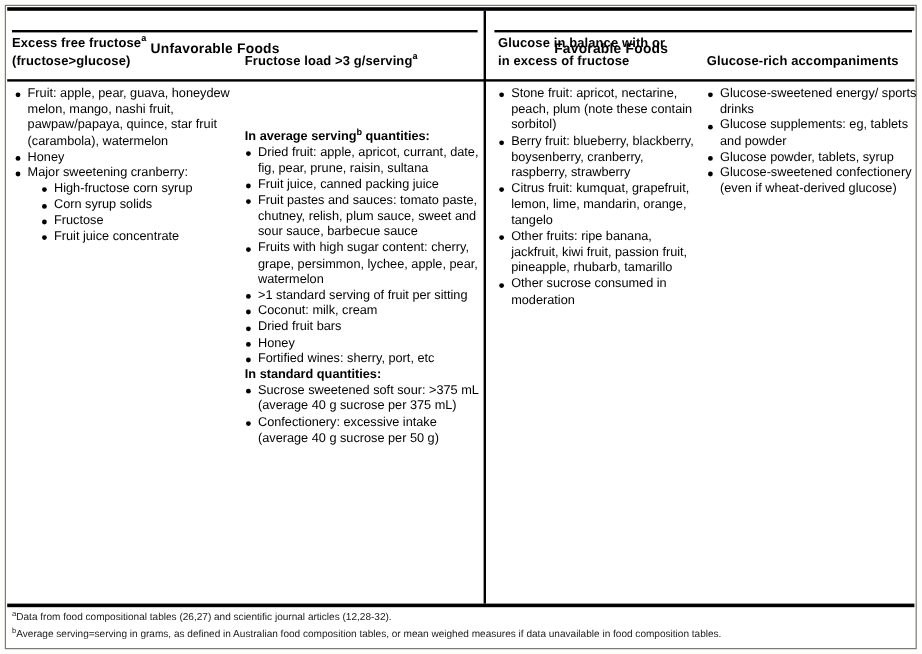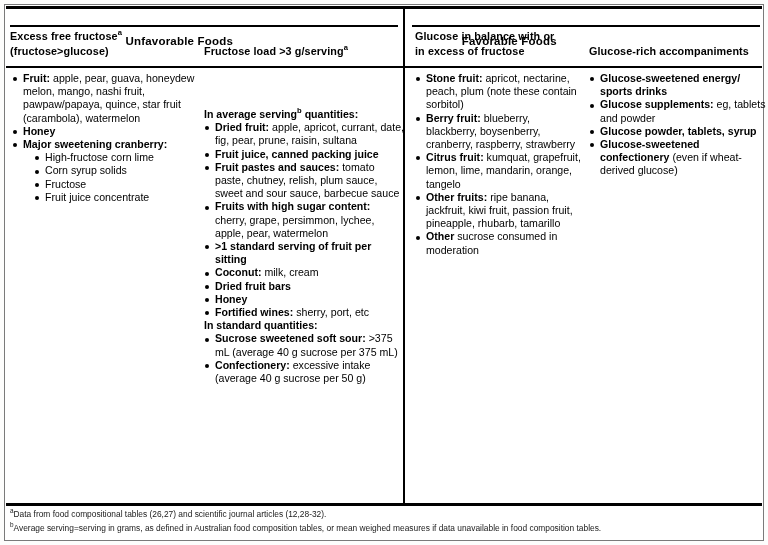--- a/index.html
+++ b/index.html
@@ -128,21 +128,21 @@
     content: "";
     position: absolute;
     left: 1px;
     top: 5.2px;
     width: 4px;
     height: 4px;
     background: #000;
     border-radius: 50%;
   }
 
-  .lead { font-weight: bold; }
+  .lead { font-weight: normal; }
   .plain { font-weight: normal; }
   .heading-line {
     font-weight: bold;
     margin: 0;
     padding: 0;
   }
   sup {
     font-size: 7.6px;
     vertical-align: super;
     line-height: 0;
@@ -203,21 +203,21 @@
       <ul class="lvl1">
         <li>
           <span class="lead">Fruit:</span><span class="plain"> apple, pear, guava, honeydew melon, mango, nashi fruit, pawpaw/papaya, quince, star fruit (carambola), watermelon</span>
         </li>
         <li>
           <span class="lead">Honey</span><span class="plain"></span>
         </li>
         <li>
           <span class="lead">Major sweetening cranberry:</span><span class="plain"></span>
           <ul class="lvl2">
-            <li><span class="plain">High-fructose corn lime</span></li>
+            <li><span class="plain">High-fructose corn syrup</span></li>
             <li><span class="plain">Corn syrup solids</span></li>
             <li><span class="plain">Fructose</span></li>
             <li><span class="plain">Fruit juice concentrate</span></li>
           </ul>
         </li>
       </ul>
     </div>
 
     <div class="col col2">
       <div class="heading-line">

